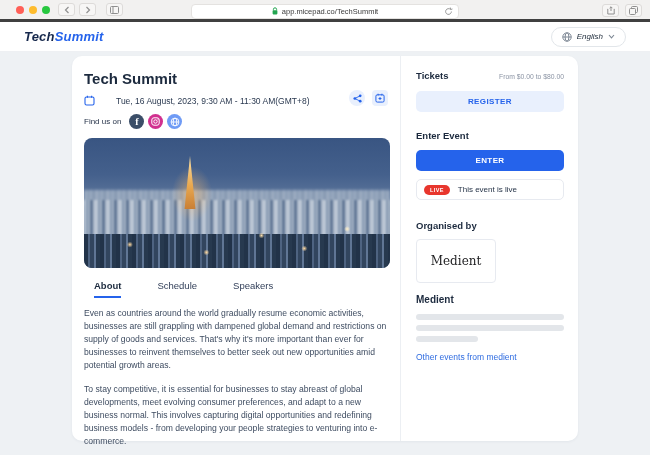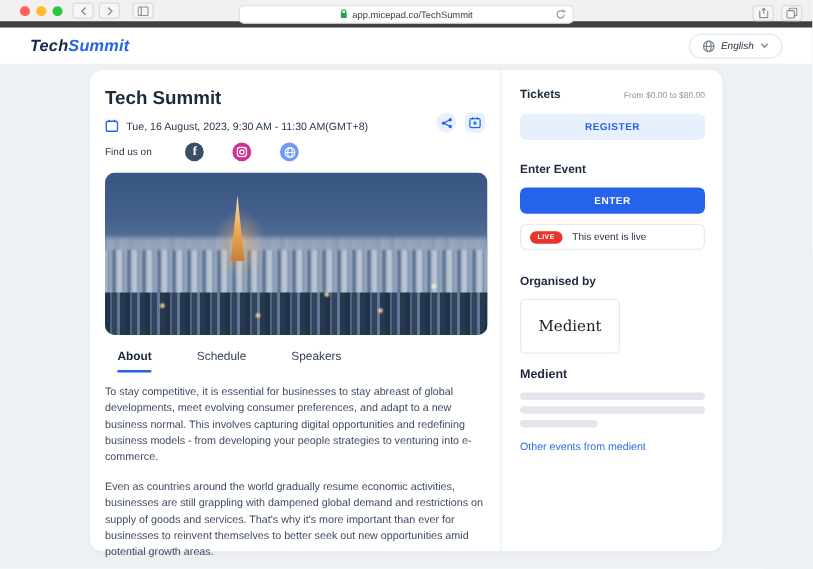--- a/index.html
+++ b/index.html
@@ -5,21 +5,21 @@
   * { box-sizing: border-box; }
   html,body { margin:0; padding:0; }
   body {
     width:650px; height:455px; overflow:hidden;
     font-family:"Liberation Sans", sans-serif;
     background:#eef1f4;
   }
 
   
   .chrome {
-    height:22px; background:#f2f1f0; border-bottom:5px solid #404040;
+    height:22px; background:#f2f1f0; border-bottom:3px solid #404040;
     display:flex; align-items:center; padding:0 16px; position:relative;
   }
   .dots { display:flex; gap:5px; margin-right:8px; }
   .dot { width:8px; height:8px; border-radius:50%; }
   .dot.r { background:#ff5f57; } .dot.y { background:#febc2e; } .dot.g { background:#28c840; }
   .nav-btn {
     width:17px; height:13px; border-radius:3px; background:#f7f6f5;
     border:1px solid #dddbd9; display:flex; align-items:center; justify-content:center;
     margin-right:4px; color:#8f8f8f;
   }
@@ -49,29 +49,29 @@
   .page { position:relative; height:403px; }
   .card {
     position:absolute; left:72px; top:4px; width:506px; height:385px;
     background:#fff; border-radius:10px; box-shadow:0 1px 3px rgba(25,40,70,.05);
     display:flex;
   }
   .main { width:328px; padding:14px 12px 0 12px; position:relative; }
   .aside { flex:1; border-left:1px solid #eceff3; padding:14px 14px 0 15px; }
 
   .event-title { font-size:15px; font-weight:bold; color:#1c2a3e; }
-  .date-row { display:flex; align-items:center; gap:6px; margin-top:8px; font-size:8.5px; color:#2a3950; }
+  .date-row { display:flex; align-items:center; gap:21px; margin-top:8px; font-size:8.5px; color:#2a3950; }
   .title-actions { position:absolute; right:12px; top:34px; display:flex; gap:7px; }
   .icon-chip {
     width:16px; height:16px; border-radius:50%; background:#e9f0fd;
     display:flex; align-items:center; justify-content:center;
   }
   .icon-chip.sq { border-radius:4px; }
 
-  .social-row { display:flex; align-items:center; gap:23px; margin-top:8px; font-size:8px; color:#27344a; }
+  .social-row { display:flex; align-items:center; gap:4px; margin-top:8px; font-size:8px; color:#27344a; }
   .social { width:15px; height:15px; border-radius:50%; display:flex; align-items:center; justify-content:center; }
   .social.fb { background:#3b4e68; color:#fff; font-family:"Liberation Serif",serif; font-weight:bold; font-size:10px; }
   .social.ig { background:#d1308f; }
   .social.gl { background:#6f9bf5; }
 
   
   .hero { margin-top:9px; width:306px; height:130px; border-radius:8px; position:relative; overflow:hidden; }
   .hero-sky { position:absolute; inset:0;
     background:linear-gradient(180deg,#395582 0%,#44608c 28%,#5a7399 45%,#8195af 53%,#8b9bb3 58%,#5d7293 100%); }
   .hero-far { position:absolute; left:0; right:0; top:52px; height:16px; opacity:.9; filter:blur(1.5px);
@@ -271,22 +271,22 @@
         <div class="hero-lights"></div>
       </div>
 
       <div class="tabs">
         <div class="tab active">About</div>
         <div class="tab">Schedule</div>
         <div class="tab">Speakers</div>
       </div>
 
       <div class="paras">
+        <p>Even as countries around the world gradually resume economic activities, businesses are still grappling with dampened global demand and restrictions on supply of goods and services. That's why it's more important than ever for businesses to reinvent themselves to better seek out new opportunities amid potential growth areas.</p>
         <p>To stay competitive, it is essential for businesses to stay abreast of global developments, meet evolving consumer preferences, and adapt to a new business normal. This involves capturing digital opportunities and redefining business models - from developing your people strategies to venturing into e-commerce.</p>
-        <p>Even as countries around the world gradually resume economic activities, businesses are still grappling with dampened global demand and restrictions on supply of goods and services. That's why it's more important than ever for businesses to reinvent themselves to better seek out new opportunities amid potential growth areas.</p>
       </div>
     </div>
 
     <div class="aside">
       <div class="row-split">
         <span class="h-side">Tickets</span>
         <span class="price">From $0.00 to $80.00</span>
       </div>
       <div class="btn register">REGISTER</div>
 

